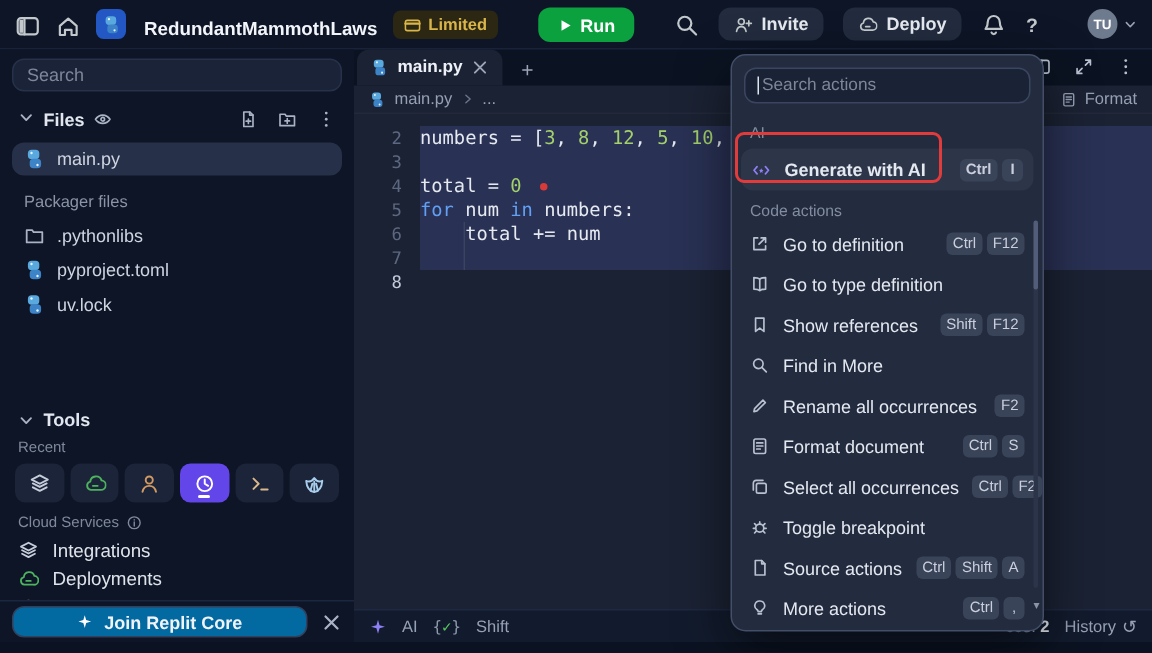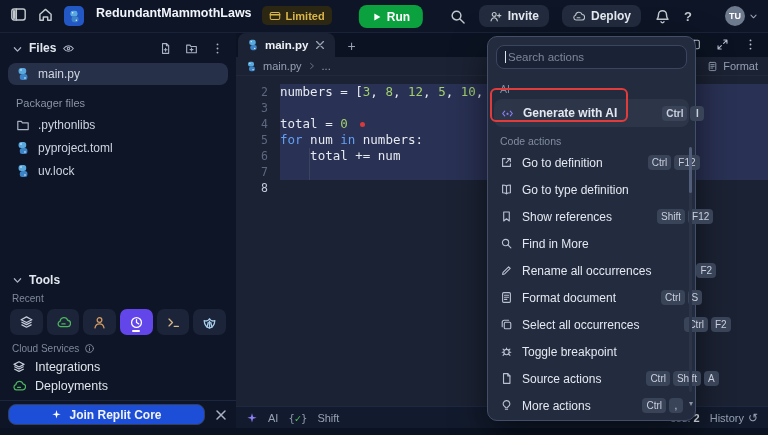--- a/index.html
+++ b/index.html
@@ -5,21 +5,21 @@
   html,body{margin:0;padding:0;background:#0b1322;}
   *{box-sizing:border-box;}
   .root{position:relative;width:768px;height:435px;background:#0b1322;overflow:hidden;
         font-family:"Liberation Sans",sans-serif;color:#e6eaf0;-webkit-font-smoothing:antialiased;}
   .ic{display:inline-flex;flex:none;}
   .ic svg{display:block;width:100%;height:100%;}
 
   
   .topbar{position:absolute;top:0;left:0;right:0;height:33px;background:#0d1526;
           border-bottom:1px solid #18233a;display:flex;align-items:center;justify-content:space-between;padding:0 10px;}
-  .tb-left{display:flex;align-items:flex-start;gap:10px;}
+  .tb-left{display:flex;align-items:flex-end;gap:10px;}
   .icon-btn{width:17px;height:17px;color:#c2c8cc;cursor:pointer;}
   .repl-logo{width:20px;height:20px;border-radius:5px;background:#2257c4;display:flex;align-items:center;justify-content:center;}
   .repl-logo .ic{width:13px;height:13px;}
   .repl-title{font-size:12.5px;font-weight:700;color:#f2f5fa;margin-left:2px;}
   .badge{display:flex;align-items:center;gap:5px;background:#2c2712;border-radius:5px;height:19px;padding:0 7px;
          color:#d9b54a;font-size:11px;font-weight:600;}
   .badge .ic{width:12px;height:12px;}
   .run-btn{position:absolute;left:50%;transform:translateX(-50%);margin-left:7px;top:5px;height:23px;
            display:flex;align-items:center;gap:5px;background:#0ca13f;border:none;border-radius:8px;
            color:#fff;font-weight:700;font-size:12px;padding:0 13px;font-family:inherit;cursor:pointer;}
@@ -31,21 +31,21 @@
   .help{font-size:13px;color:#c2c8cc;font-weight:600;cursor:pointer;}
   .avatar-wrap{display:flex;align-items:center;gap:4px;cursor:pointer;padding-left:20px;}
   .avatar{width:20px;height:20px;border-radius:50%;background:#6e7a8e;color:#fff;font-size:9px;font-weight:700;
           display:flex;align-items:center;justify-content:center;}
   .avatar-wrap .ic{width:9px;height:9px;color:#9aa3b5;}
 
   
   .sidebar{position:absolute;left:0;top:33px;bottom:7px;width:236px;background:#0d1526;}
   .search-box{margin:6px 8px 4px;height:22px;background:#1a2338;border:1px solid #26314a;border-radius:8px;
               display:flex;align-items:center;padding:0 9px;font-size:12px;color:#7d8799;cursor:text;}
-  .files-header{display:flex;align-items:flex-end;gap:6px;padding:8px 12px 7px;font-size:12px;font-weight:700;color:#e2e7ef;}
+  .files-header{display:flex;align-items:flex-start;gap:6px;padding:8px 12px 7px;font-size:12px;font-weight:700;color:#e2e7ef;}
   .files-header .ic{width:11px;height:11px;color:#aab3c5;}
   .fh-icons{margin-left:auto;display:flex;gap:13px;color:#aab3c5;}
   .fh-icons .ic{width:13px;height:13px;cursor:pointer;}
   .file-row{margin:1px 8px;height:22px;border-radius:8px;display:flex;align-items:center;gap:8px;padding:0 8px;
             font-size:12px;color:#ced4e0;cursor:pointer;}
   .file-row .ic{width:14px;height:14px;color:#aab3c5;}
   .file-row.selected{background:#263049;}
   .file-sub{padding:11px 16px 4px;font-size:11px;color:#8b93a7;}
   .tools{position:absolute;top:236px;left:0;right:0;}
   .tools-header{display:flex;align-items:center;gap:6px;padding:4px 12px 2px;font-size:12px;font-weight:700;color:#e2e7ef;}
@@ -55,21 +55,21 @@
   .tool-row{display:flex;gap:4px;padding:2px 10px 4px;}
   .tool-btn{width:33px;height:26px;border-radius:7px;background:#1b2438;display:flex;flex-direction:column;
             align-items:center;justify-content:center;cursor:pointer;position:relative;}
   .tool-btn .ic{width:15px;height:15px;}
   .tool-btn.active{background:#6246ea;}
   .tbar{position:absolute;bottom:3px;left:50%;transform:translateX(-50%);width:8px;height:2px;background:#fff;border-radius:1px;}
   .cloud-row{display:flex;align-items:center;gap:9px;height:19px;padding:0 12px;font-size:12.5px;color:#dfe3ea;cursor:pointer;}
   .cloud-row .ic{width:14px;height:14px;}
   .sb-footer{position:absolute;bottom:0;left:0;right:0;height:28px;border-top:1px solid #1b2640;
              display:flex;align-items:center;padding:0 8px;gap:9px;background:#0d1526;}
-  .join-btn{flex:1;height:21px;border:1px solid #33405c;background:#1d4ed8;border-radius:8px;color:#f0f3f8;
+  .join-btn{flex:1;height:21px;border:1px solid #33405c;background:#0369a1;border-radius:8px;color:#f0f3f8;
             font-size:12px;font-weight:700;display:flex;align-items:center;justify-content:center;gap:7px;
             font-family:inherit;cursor:pointer;}
   .join-btn .ic{width:11px;height:11px;color:#fff;}
   .sb-close{width:14px;height:14px;color:#aab3c5;cursor:pointer;}
 
   
   .editor{position:absolute;left:236px;top:33px;right:0;bottom:7px;}
   .tabbar{height:24px;position:relative;display:flex;align-items:flex-end;}
   .tab{height:24px;background:#1b2233;border-radius:8px 8px 0 0;display:flex;align-items:center;gap:6px;
        padding:0 9px;font-size:11.5px;font-weight:600;color:#eef1f7;margin-left:2px;cursor:pointer;}
@@ -108,21 +108,21 @@
         border:1px solid #434e68;border-radius:10px;box-shadow:0 12px 34px rgba(0,0,0,.55);z-index:50;}
   .menu-search{margin:8px;height:24px;background:#1a2336;border:1px solid #3a455f;border-radius:8px;
                display:flex;align-items:center;gap:2px;padding:0 8px;font-size:11.5px;color:#7d8799;cursor:text;}
   .caret{width:1px;height:12px;background:#dfe5ee;}
   .m-label{padding:6px 12px 2px;font-size:10.5px;color:#828da1;}
   .m-item{height:27px;display:flex;align-items:center;gap:9px;padding:0 12px;font-size:12px;color:#e4e8f0;cursor:pointer;}
   .m-item .ic{width:13px;height:13px;color:#b9c1d1;}
   .m-item .lbl{flex:1;white-space:nowrap;}
   .m-item.hl{margin:2px 6px;padding:0 7px;height:28px;background:#2d3549;border-radius:8px;font-weight:700;}
   .m-item.hl .ic{color:#8f7ff5;}
-  .keys{display:flex;gap:3px;margin-left:36px;}
+  .keys{display:flex;gap:3px;}
   .key{height:15px;min-width:14px;padding:0 4px;background:#3a4459;border-radius:4px;color:#c9cfdc;
        font-size:10px;display:flex;align-items:center;justify-content:center;}
   .red-box{position:absolute;left:2px;top:51px;width:138px;height:34px;border:2px solid #e23b3b;
            border-radius:6px;pointer-events:none;}
   .m-track{position:absolute;right:3px;top:110px;bottom:28px;width:3px;background:#2b3449;border-radius:2px;}
   .m-thumb{position:absolute;top:0;left:0;width:3px;height:46px;background:#525d7a;border-radius:2px;cursor:grab;}
   .m-down{position:absolute;right:2px;bottom:12px;color:#8b93a7;font-size:8px;}
 </style>
 </head>
 <body>
@@ -210,20 +210,23 @@
         <span class="ic">
             <svg viewBox="0 0 14 14" fill="none" stroke="currentColor" stroke-width="1.2" stroke-linecap="round" stroke-linejoin="round">
               <path d="M3 4.8l4 4.2 4-4.2" stroke-width="1.6"></path>
             </svg>
           </span>
       </span>
     </div>
   </header>
 
   <aside class="sidebar">
+    <div class="search-box">
+      <span>Search</span>
+    </div>
     <div class="files-header">
       <span class="ic">
           <svg viewBox="0 0 14 14" fill="none" stroke="currentColor" stroke-width="1.2" stroke-linecap="round" stroke-linejoin="round">
             <path d="M3 4.8l4 4.2 4-4.2" stroke-width="1.6"></path>
           </svg>
         </span>
       <span>Files</span>
       <span class="ic" style="width:13px;height:13px;color:#aab3c5;">
           <svg viewBox="0 0 14 14" fill="none" stroke="currentColor" stroke-width="1.2" stroke-linecap="round" stroke-linejoin="round">
             <path d="M1.8 7S3.8 4 7 4s5.2 3 5.2 3S10.2 10 7 10 1.8 7 1.8 7z"></path>

